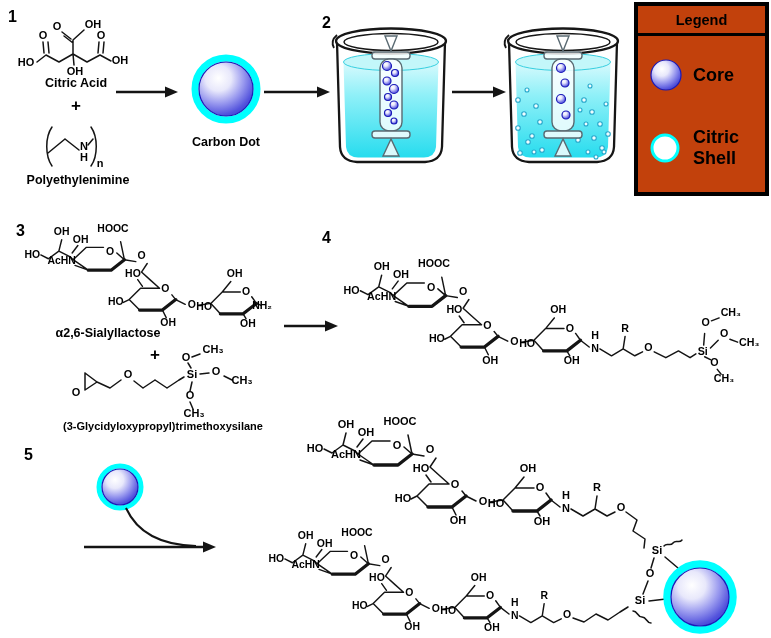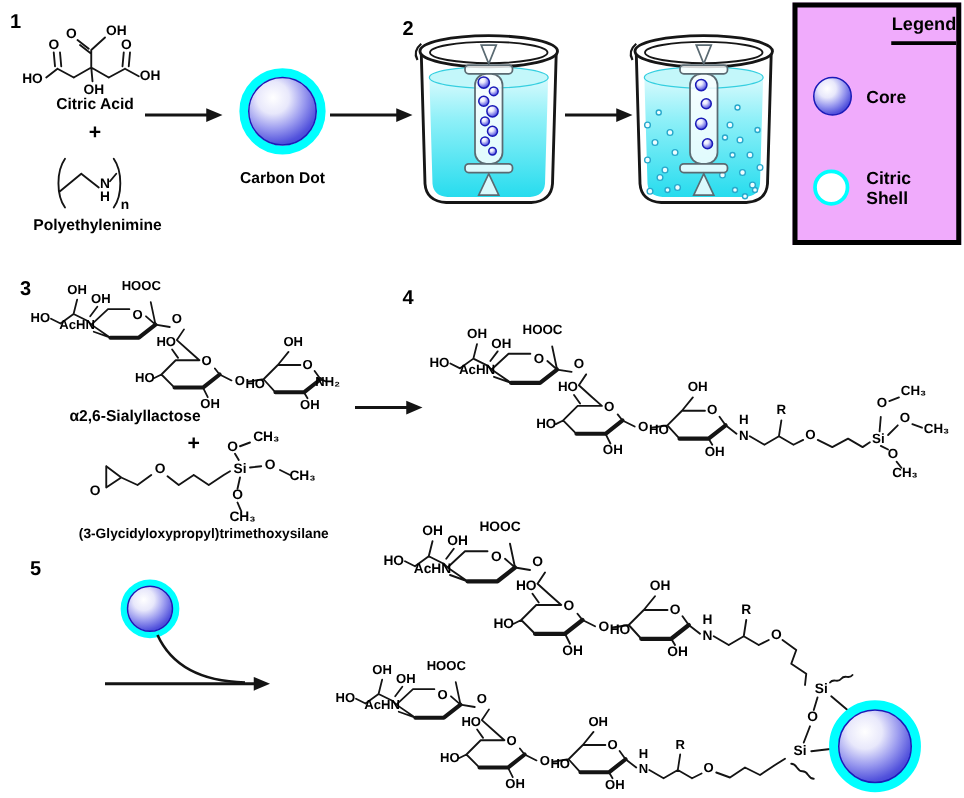--- a/index.html
+++ b/index.html
@@ -15,27 +15,27 @@
   .bd{stroke:#141414;stroke-width:1.5;fill:none;stroke-linecap:round;stroke-linejoin:round;}
   .bold{stroke:#141414;stroke-width:3.4;fill:none;stroke-linecap:round;stroke-linejoin:round;}
   .arrow{stroke:#141414;stroke-width:2.4;fill:none;}
   .ahead{fill:#141414;stroke:none;}
   .glass{stroke:#161616;stroke-width:2.3;fill:none;}
   .glassfill{fill:#ffffff;stroke:none;}
   .tubep{fill:rgba(255,255,255,0.82);stroke:#5a6a72;stroke-width:1.4;}
   .dot{fill:#f0fdff;stroke:#27a8cc;stroke-width:1.1;}
   .coreball{stroke:#1a1ab8;stroke-width:1.2;}
   #legend{position:absolute;left:634px;top:2px;width:135px;height:194px;
-          border:4px solid #000;background:#f0abfc;box-sizing:border-box;
-          display:flex;flex-direction:column;align-items:flex-end;}
+          border:4px solid #000;background:#c2410c;box-sizing:border-box;
+          display:flex;flex-direction:column;}
   .lg-title{height:27px;border-bottom:3px solid #000;display:flex;align-items:center;
             justify-content:center;font-weight:700;font-size:14.5px;flex:none;}
   .lg-rows{flex:1;display:flex;flex-direction:column;justify-content:space-around;
            padding:4px 0 6px 10px;}
-  .lg-row{display:flex;align-items:center;gap:9px;font-weight:700;font-size:14px;}
+  .lg-row{display:flex;align-items:center;gap:9px;font-weight:700;font-size:18px;}
   .lg-ic{flex:none;}
 </style>
 </head>
 <body>
 
 <div id="canvas">
 
 <svg id="scheme" width="771" height="638" viewBox="0 0 771 638">
   <defs>
     <radialGradient id="sphereGrad" cx="36%" cy="30%" r="85%">

